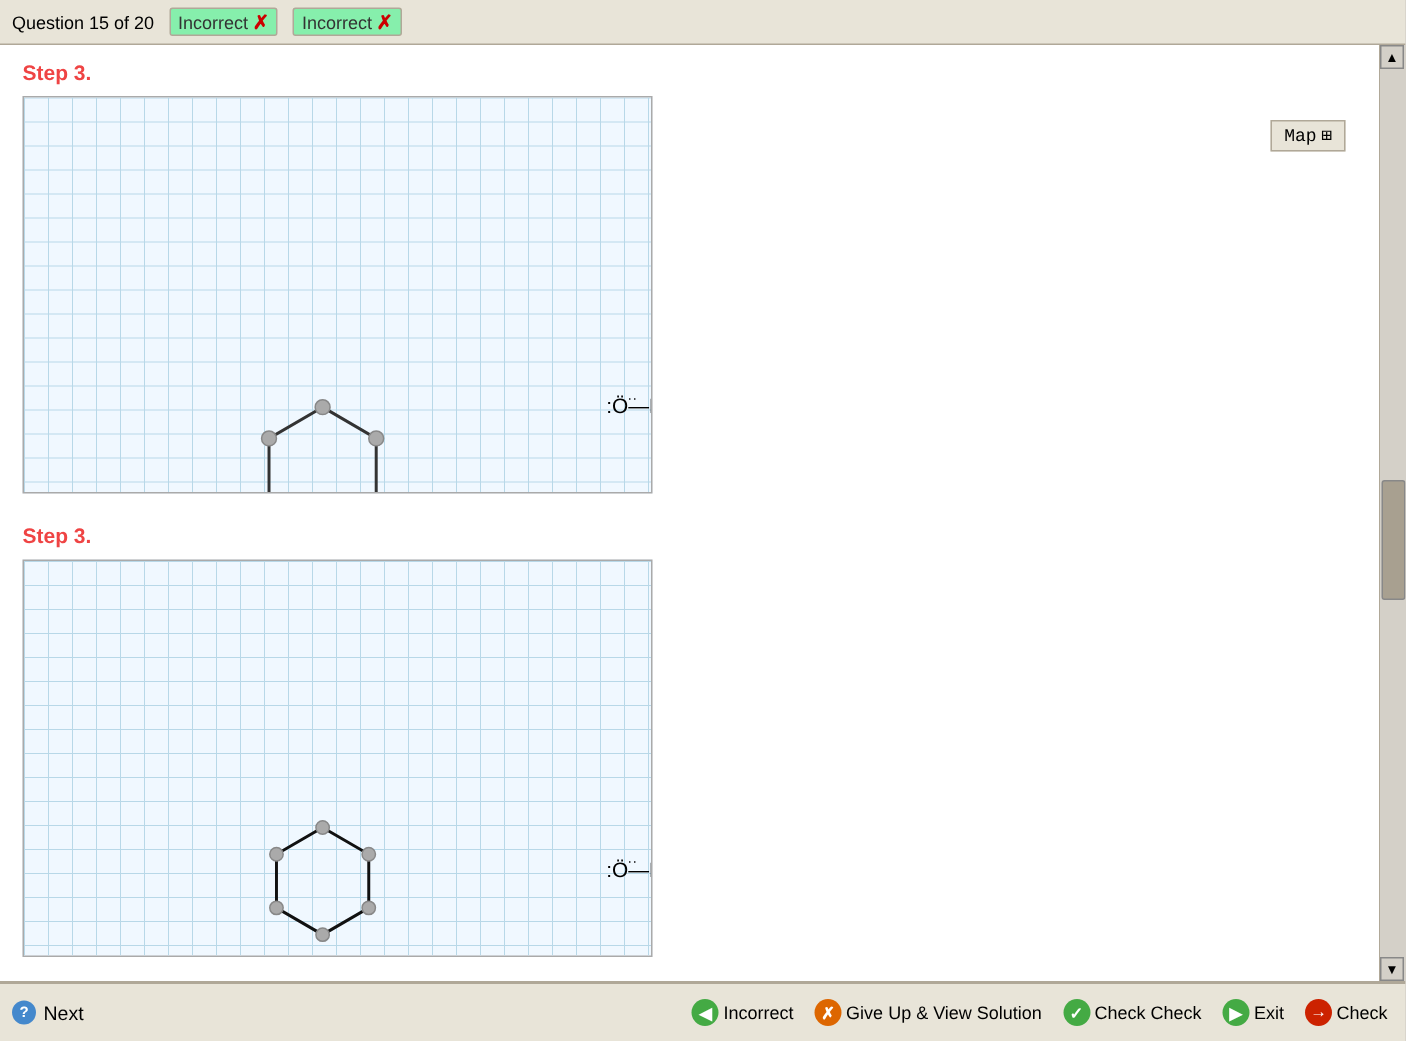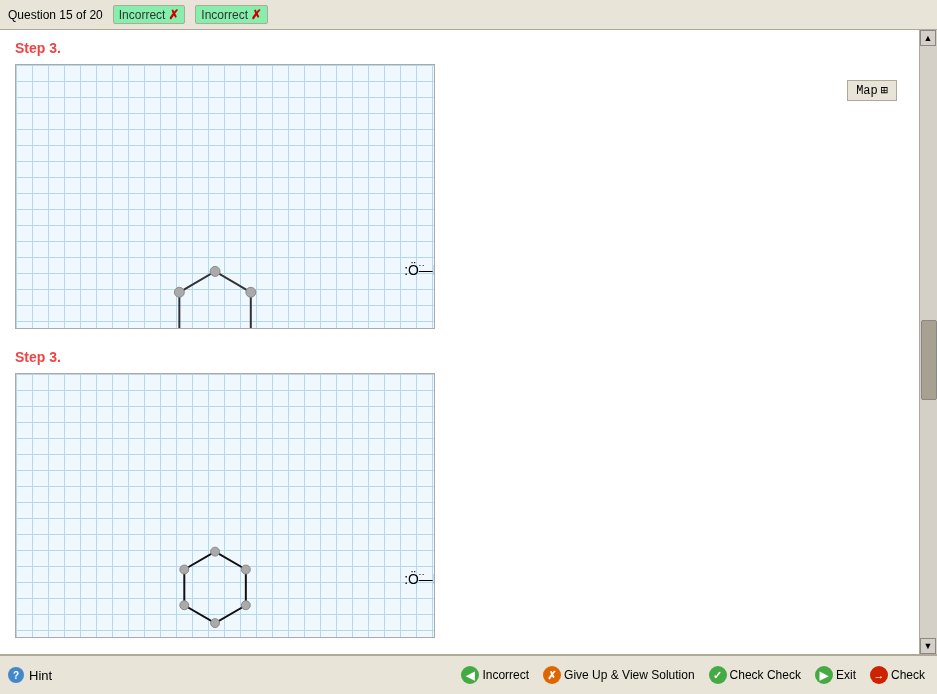--- a/index.html
+++ b/index.html
@@ -285,21 +285,21 @@
     <div class="scrollbar-thumb"></div>
     <div class="scroll-arrow bottom">▼</div>
   </div>
 
 </div>
 
 <div id="bottom-toolbar">
 
   <div class="hint-area">
     <span class="hint-icon">?</span>
-    <span style="cursor:pointer; color:#000; font-size:13px;">Hint</span>
+    <span style="cursor:pointer; color:#000; font-size:13px;">Next</span>
   </div>
 
   <div class="nav-buttons">
 
     <div class="nav-btn">
       <span class="btn-icon green">◀</span>
       <span>Incorrect</span>
     </div>
 
     <div class="nav-btn">

